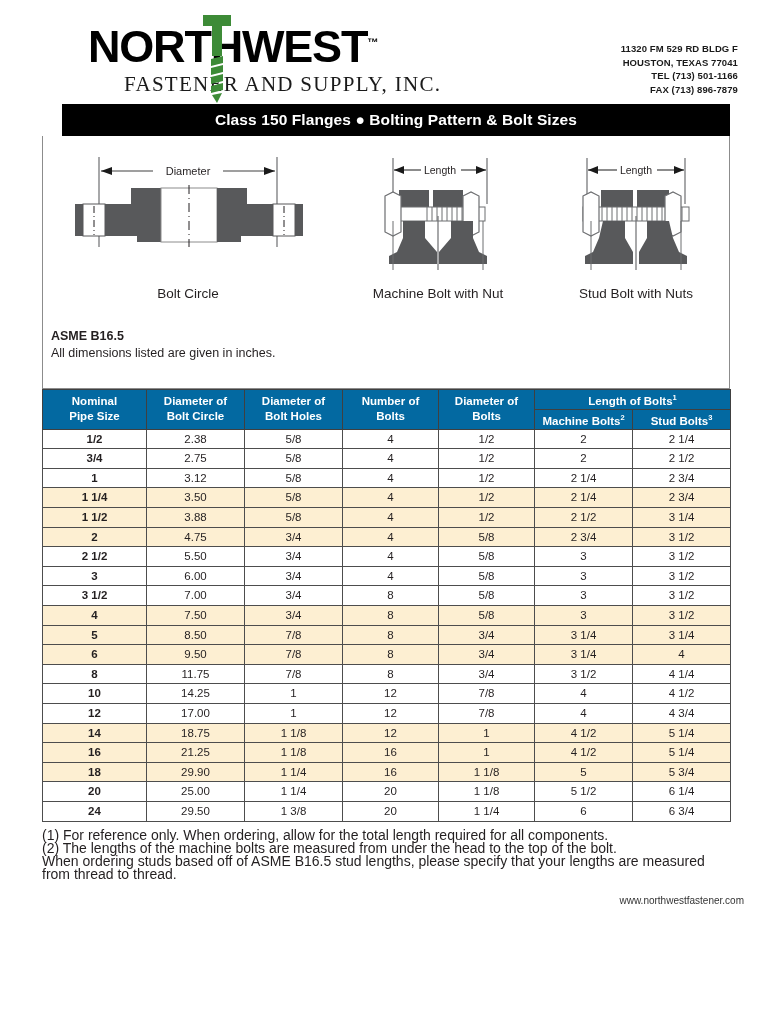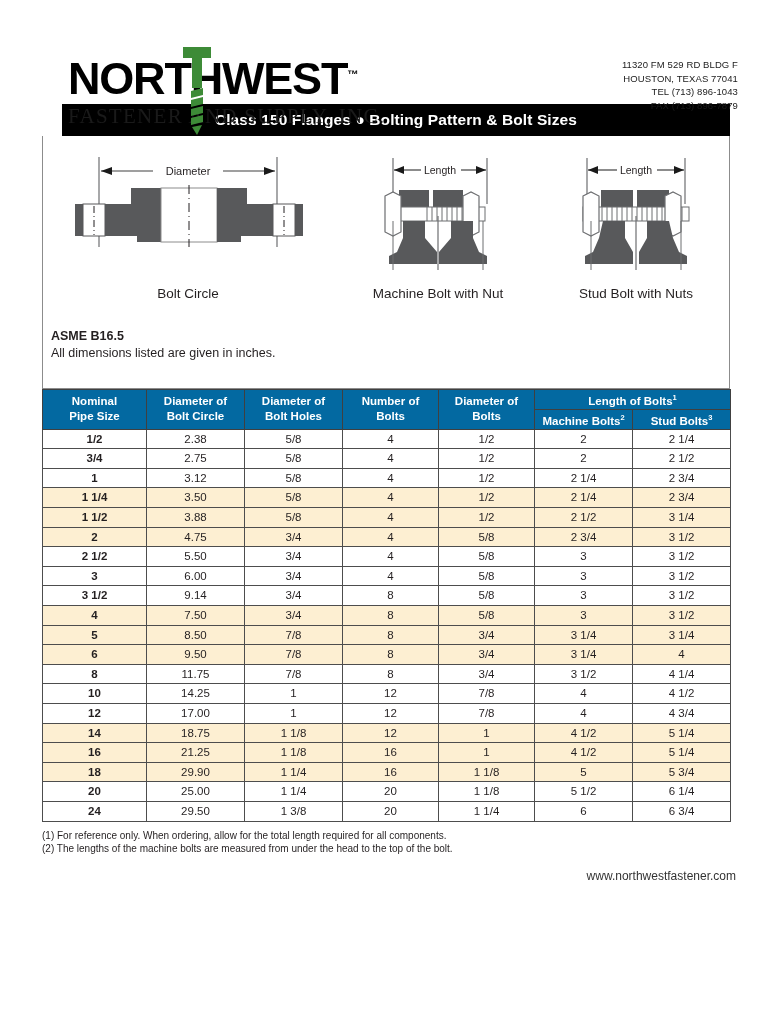--- a/index.html
+++ b/index.html
@@ -12,23 +12,23 @@
     height: 1024px;
     font-family: "Liberation Sans", sans-serif;
     color: #231f20;
     position: relative;
     overflow: hidden;
   }
 
   
   .header {
     display: flex;
-    align-items: flex-start;
+    align-items: flex-end;
     justify-content: space-between;
-    padding: 52px 30px 0 68px;
+    padding: 52px 30px 0 88px;
     height: 96px;
     box-sizing: border-box;
   }
   .logo-block {
     position: relative;
     width: 310px;
   }
   .logo-top {
     font-family: "Liberation Sans", sans-serif;
     font-weight: bold;
@@ -49,36 +49,37 @@
   .logo-bottom {
     font-family: "Liberation Serif", serif;
     font-size: 21px;
     line-height: 24px;
     letter-spacing: 1.3px;
     color: #1a1a1a;
     white-space: nowrap;
     margin-top: 3px;
     position: relative;
     z-index: 1;
+    margin-left: 36px;
   }
   
   .screw {
     position: absolute;
     left: 114px;
     top: -5px;
     width: 30px;
     height: 88px;
     z-index: 2;
   }
 
   .address {
     text-align: right;
     font-size: 9.5px;
     line-height: 13.5px;
-    font-weight: normal;
+    font-weight: bold;
     color: #1a1a1a;
     padding-top: 6px;
     letter-spacing: 0.1px;
   }
 
   
   .title-bar {
     margin: 8px 38px 0 62px;
     background: #000000;
     color: #ffffff;
@@ -146,28 +147,28 @@
   th.grp { height: 26px; }
   th.tall { height: 52px; }
   th.sub { height: 26px; }
   td.nps { font-weight: bold; }
   tr.hl td { background: #fdefd2; }
   sup { font-size: 7.5px; vertical-align: super; }
 
   
   .notes {
     margin: 7px 38px 0 42px;
-    font-size: 10px;
+    font-size: 14px;
     line-height: 13.2px;
     color: #231f20;
   }
   .site {
-    margin: 14px 32px 0 42px;
+    margin: 14px 24px 0 42px;
     text-align: right;
-    font-size: 12px;
+    font-size: 10px;
     color: #333;
   }
 </style>
 </head>
 <body>
 
 <div class="header">
 
   <div class="logo-block">
     <div class="logo-top"><span>NORTHWEST</span><span class="logo-tm">™</span></div>
@@ -180,21 +181,21 @@
       <polygon points="9,53 21,50 21,57 9,60" fill="#3d8b37"></polygon>
       <polygon points="9,62 21,59 21,66 9,69" fill="#3d8b37"></polygon>
       <polygon points="9,71 21,68 21,75 9,78" fill="#3d8b37"></polygon>
       <polygon points="10,80 20,78 15,88" fill="#3d8b37"></polygon>
     </svg>
   </div>
 
   <div class="address">
     <div>11320 FM 529 RD BLDG F</div>
     <div>HOUSTON, TEXAS 77041</div>
-    <div>TEL (713) 896-1043</div>
+    <div>TEL (713) 501-1166</div>
     <div>FAX (713) 896-7879</div>
   </div>
 </div>
 
 <div class="title-bar">Class 150 Flanges ● Bolting Pattern &amp; Bolt Sizes</div>
 
 <div class="content-box">
   <div class="figures">
 
     <div class="figure">
@@ -435,21 +436,21 @@
         <td class="nps">3</td>
         <td>6.00</td>
         <td>3/4</td>
         <td>4</td>
         <td>5/8</td>
         <td>3</td>
         <td>3 1/2</td>
       </tr>
       <tr>
         <td class="nps">3 1/2</td>
-        <td>9.14</td>
+        <td>7.00</td>
         <td>3/4</td>
         <td>8</td>
         <td>5/8</td>
         <td>3</td>
         <td>3 1/2</td>
       </tr>
       <tr class="hl">
         <td class="nps">4</td>
         <td>7.50</td>
         <td>3/4</td>
@@ -547,15 +548,16 @@
         <td>1 1/4</td>
         <td>6</td>
         <td>6 3/4</td>
       </tr>
     </tbody>
 </table>
 
 <div class="notes">
   <div>(1) For reference only. When ordering, allow for the total length required for all components.</div>
   <div>(2) The lengths of the machine bolts are measured from under the head to the top of the bolt.</div>
+  <div>When ordering studs based off of ASME B16.5 stud lengths, please specify that your lengths are measured from thread to thread.</div>
 </div>
 
 <div class="site">www.northwestfastener.com</div>
 
 </body></html>

